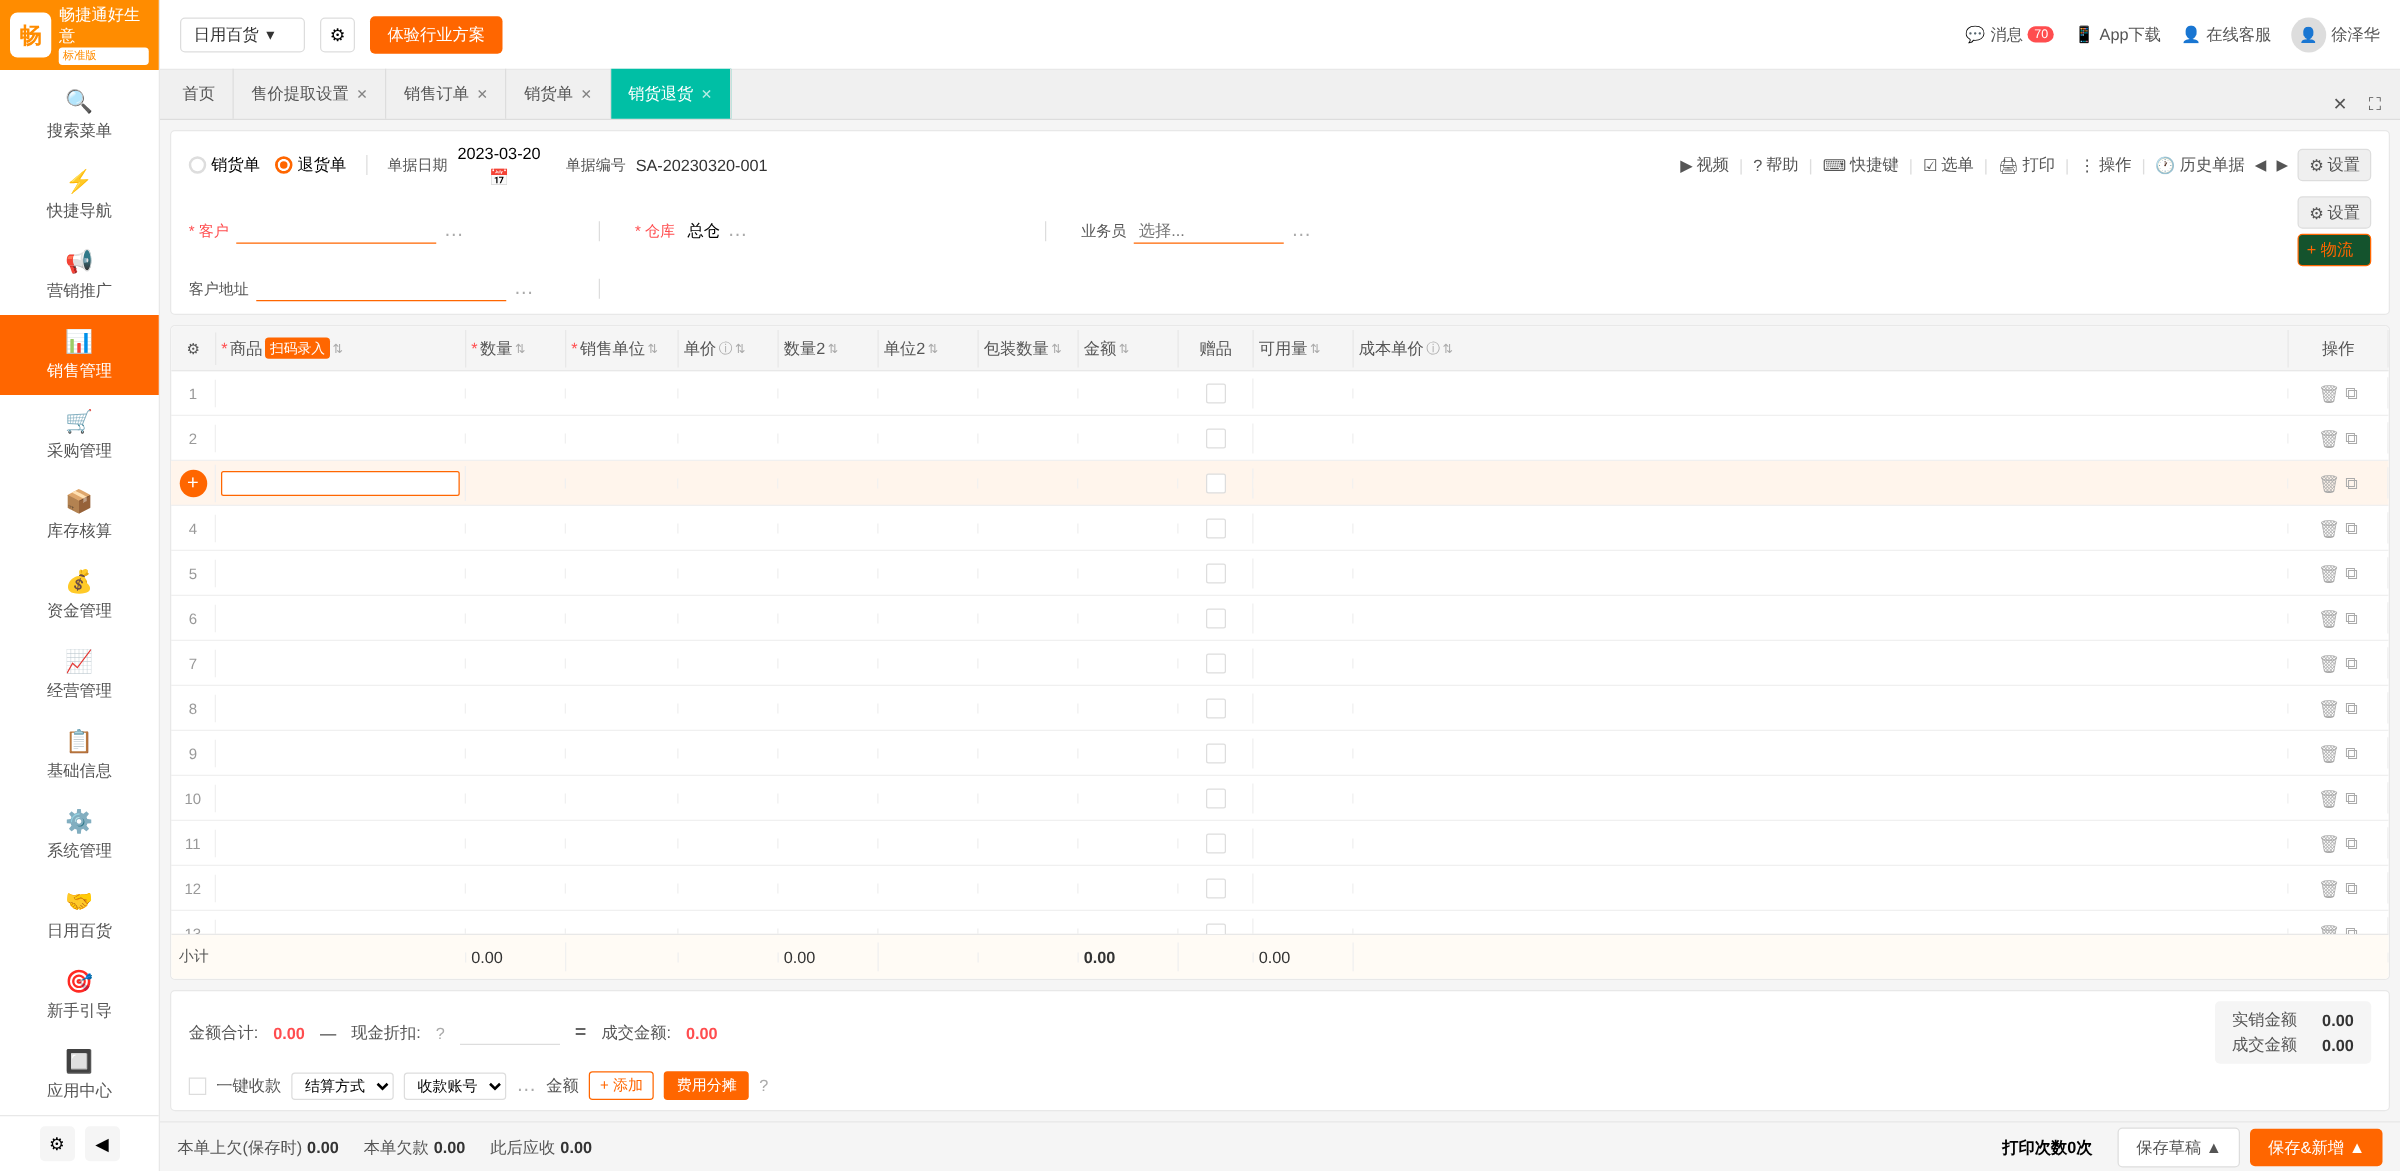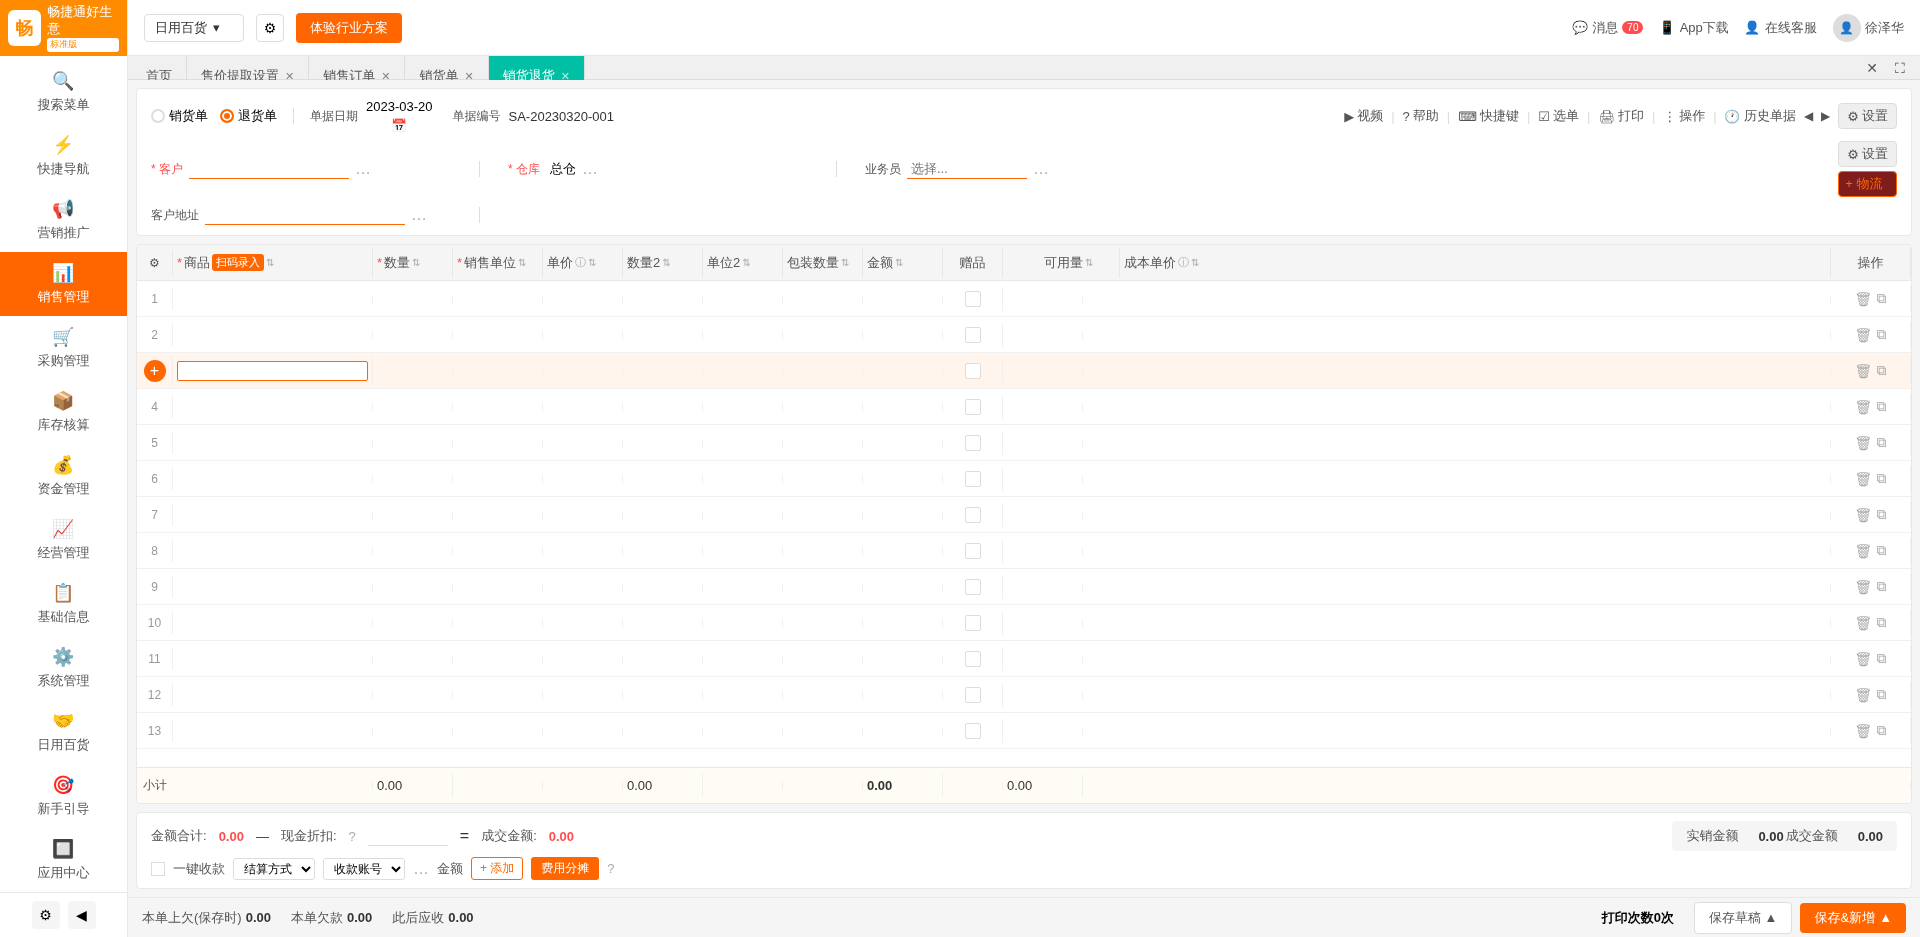--- a/index.html
+++ b/index.html
@@ -27,21 +27,21 @@
     .topbar-select span { color: #333; }
     .topbar-gear { width: 28px; height: 28px; border: 1px solid #ddd; border-radius: 4px; display: flex; align-items: center; justify-content: center; cursor: pointer; font-size: 14px; }
     .topbar-exp-btn { background: #ff6600; color: #fff; border: none; border-radius: 4px; padding: 6px 14px; cursor: pointer; font-size: 13px; }
     .topbar-spacer { flex: 1; }
     .topbar-right { display: flex; align-items: center; gap: 16px; }
     .topbar-icon-btn { display: flex; align-items: center; gap: 4px; cursor: pointer; color: #555; font-size: 13px; }
     .topbar-badge { background: #ff4d4f; color: #fff; border-radius: 10px; font-size: 10px; padding: 1px 5px; }
     .topbar-avatar { width: 28px; height: 28px; border-radius: 50%; background: #ddd; display: flex; align-items: center; justify-content: center; font-size: 12px; }
 
     
-    .tabbar { background: #f0f0f0; display: flex; align-items: flex-start; border-bottom: 1px solid #ddd; height: 24px; padding: 0 4px; }
+    .tabbar { background: #f0f0f0; display: flex; align-items: flex-end; border-bottom: 1px solid #ddd; height: 40px; padding: 0 4px; }
     .tab { display: flex; align-items: center; padding: 0 14px; height: 40px; cursor: pointer; color: #555; font-size: 13px; border-right: 1px solid #ddd; gap: 6px; white-space: nowrap; }
     .tab.active { background: #00bfa5; color: #fff; }
     .tab-close { font-size: 11px; opacity: 0.7; cursor: pointer; }
     .tabbar-actions { margin-left: auto; display: flex; align-items: center; gap: 4px; padding-right: 4px; }
     .tabbar-action-btn { width: 24px; height: 24px; border: none; background: none; cursor: pointer; font-size: 14px; color: #555; }
 
     
     .content { flex: 1; overflow: hidden; display: flex; flex-direction: column; background: #f5f5f5; padding: 8px; gap: 8px; }
 
     
@@ -57,37 +57,37 @@
     .form-field { display: flex; align-items: center; gap: 6px; flex: 1; max-width: 300px; }
     .form-input { border: none; border-bottom: 1px solid #ff6600; padding: 2px 4px; min-width: 120px; outline: none; color: #333; background: transparent; }
     .form-input-ellipsis { color: #aaa; cursor: pointer; font-size: 16px; }
     .form-date { display: flex; align-items: center; gap: 4px; flex-direction: column; }
     .form-date-icon { color: #aaa; cursor: pointer; }
     .doc-num { color: #333; }
     .action-bar { display: flex; align-items: center; gap: 8px; margin-left: auto; }
     .action-btn { display: flex; align-items: center; gap: 3px; cursor: pointer; color: #555; font-size: 12px; }
     .action-separator { color: #ddd; }
     .settings-btn { border: 1px solid #ddd; border-radius: 4px; padding: 3px 8px; display: flex; align-items: center; gap: 3px; cursor: pointer; font-size: 12px; color: #555; }
-    .add-logistics-btn { border: 1px solid #ff6600; border-radius: 4px; padding: 3px 6px; display: flex; align-items: center; gap: 3px; cursor: pointer; font-size: 12px; color: #ff6600; background: #7f1d1d; }
+    .add-logistics-btn { border: 1px solid #ff6600; border-radius: 4px; padding: 3px 6px; display: flex; align-items: center; gap: 3px; cursor: pointer; font-size: 12px; color: #ff6600; background: #14532d; }
 
     
     .table-card { background: #fff; border-radius: 4px; border: 1px solid #e8e8e8; flex: 1; overflow: hidden; display: flex; flex-direction: column; }
     .table-header-row { display: flex; align-items: center; background: #f5f5f5; border-bottom: 1px solid #e8e8e8; min-height: 36px; }
     .th { padding: 6px 4px; color: #555; font-size: 12px; display: flex; align-items: center; gap: 2px; border-right: 1px solid #e8e8e8; font-weight: 500; white-space: nowrap; }
     .th-gear { width: 36px; justify-content: center; flex-shrink: 0; }
     .th-product { width: 200px; flex-shrink: 0; }
     .th-qty { width: 80px; flex-shrink: 0; }
     .th-unit { width: 90px; flex-shrink: 0; }
     .th-price { width: 80px; flex-shrink: 0; }
     .th-qty2 { width: 80px; flex-shrink: 0; }
     .th-unit2 { width: 80px; flex-shrink: 0; }
     .th-pack { width: 80px; flex-shrink: 0; }
     .th-amount { width: 80px; flex-shrink: 0; }
     .th-gift { width: 60px; flex-shrink: 0; justify-content: center; }
-    .th-available { width: 80px; flex-shrink: 0; margin-left: 37px; }
+    .th-available { width: 80px; flex-shrink: 0; }
     .th-ops { width: 80px; flex-shrink: 0; justify-content: center; }
     .th-required { color: #ff4d4f; }
     .scan-badge { background: #ff6600; color: #fff; border-radius: 3px; padding: 1px 4px; font-size: 11px; cursor: pointer; }
     .sort-icon { color: #aaa; font-size: 10px; cursor: pointer; }
     .info-icon { color: #aaa; font-size: 11px; cursor: pointer; }
 
     .table-body { flex: 1; overflow-y: auto; }
     .table-row { display: flex; align-items: center; min-height: 36px; border-bottom: 1px solid #f0f0f0; }
     .td { padding: 4px 4px; color: #333; font-size: 12px; display: flex; align-items: center; border-right: 1px solid #f0f0f0; }
     .td-num { width: 36px; justify-content: center; flex-shrink: 0; color: #999; }
@@ -126,21 +126,21 @@
     
     .bottom-area { background: #fff; border-radius: 4px; border: 1px solid #e8e8e8; padding: 8px 14px; }
     .bottom-row1 { display: flex; align-items: center; gap: 12px; margin-bottom: 6px; }
     .bottom-row2 { display: flex; align-items: center; gap: 8px; }
     .calc-label { color: #555; }
     .calc-val { color: #ff4d4f; font-weight: bold; }
     .calc-minus { color: #333; }
     .calc-eq { color: #333; font-size: 16px; }
     .cash-input { border: none; border-bottom: 1px solid #ddd; width: 80px; outline: none; padding: 2px 4px; }
     .question-icon { color: #aaa; cursor: pointer; }
-    .summary-box { margin-left: auto; display: flex; flex-direction: row; gap: 2px; background: #f5f5f5; padding: 6px 14px; border-radius: 4px; }
+    .summary-box { margin-left: auto; display: flex; flex-direction: column; gap: 2px; background: #f5f5f5; padding: 6px 14px; border-radius: 4px; }
     .summary-row { display: flex; align-items: center; justify-content: space-between; gap: 20px; font-size: 13px; }
     .summary-label { color: #555; }
     .summary-val { color: #333; font-weight: bold; }
 
     
     .pay-row { display: flex; align-items: center; gap: 8px; }
     .pay-checkbox { width: 14px; height: 14px; border: 1px solid #ddd; }
     .pay-select { border: 1px solid #ddd; border-radius: 3px; padding: 2px 6px; font-size: 12px; background: #fff; }
     .add-btn { background: #fff; border: 1px solid #ff6600; color: #ff6600; border-radius: 3px; padding: 2px 8px; font-size: 12px; cursor: pointer; display: flex; align-items: center; gap: 3px; }
     .fee-split-btn { background: #ff6600; border: none; color: #fff; border-radius: 3px; padding: 3px 10px; font-size: 12px; cursor: pointer; }

